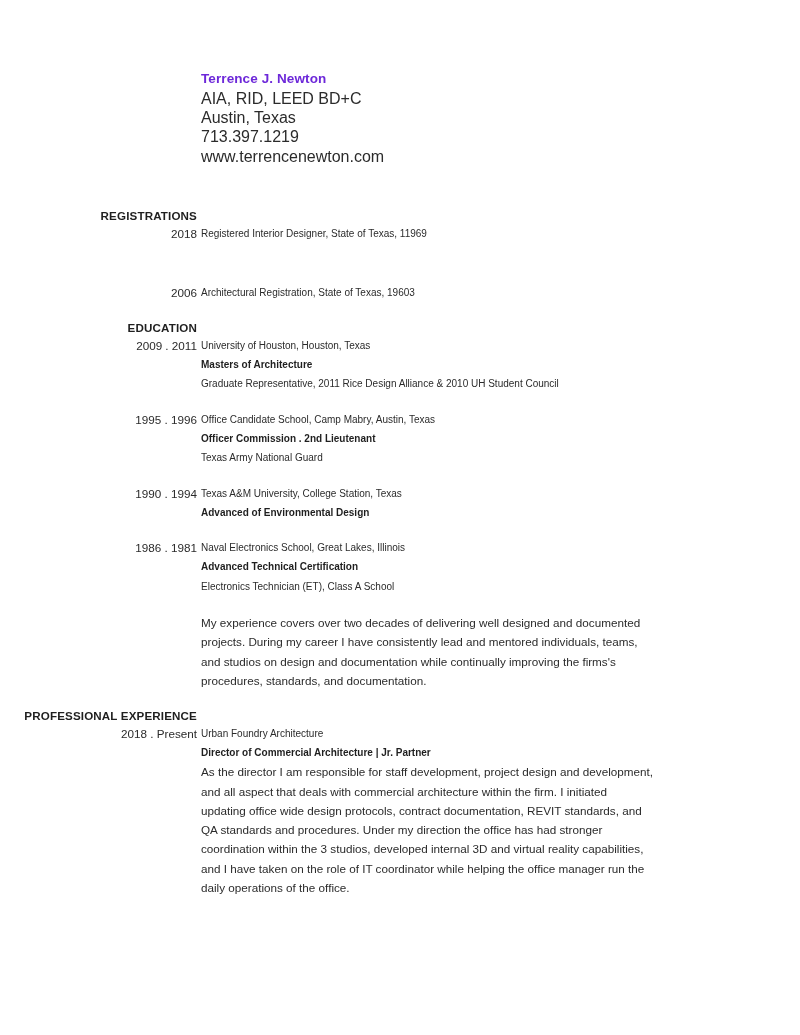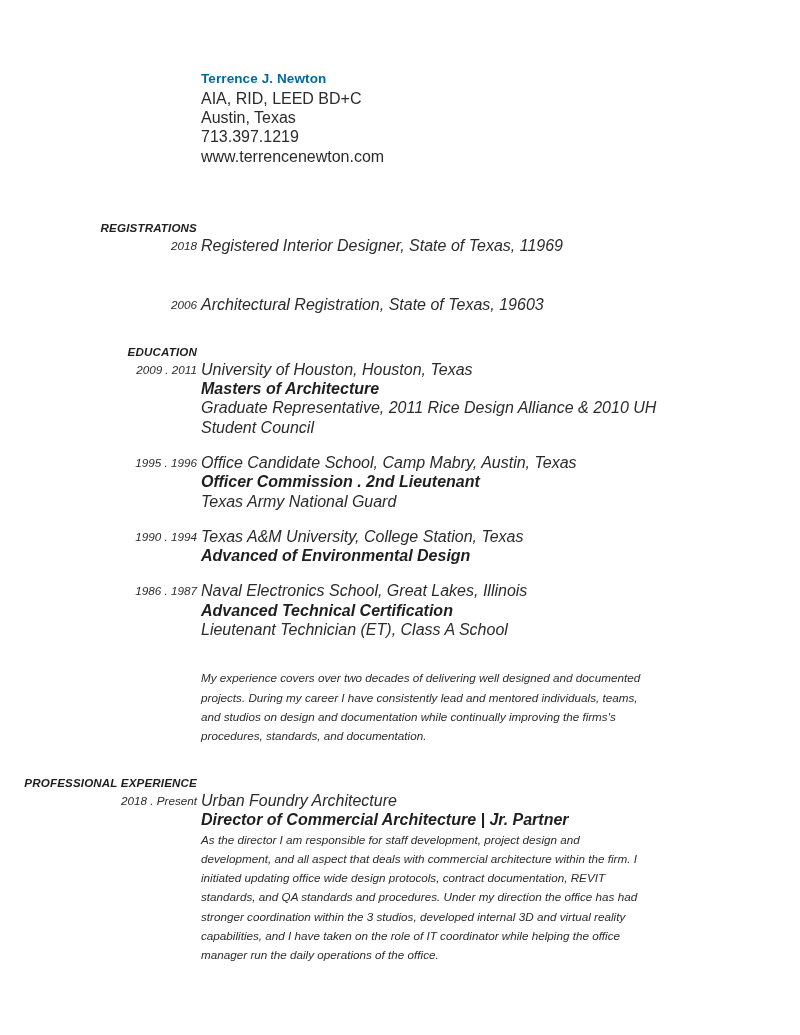--- a/index.html
+++ b/index.html
@@ -45,39 +45,38 @@
   
   .header {
     padding-top: 69px;
   }
   .header .content { padding-left: 4px; }
   .name {
     font-size: 13.5px;
     font-weight: bold;
     line-height: 19.5px;
     letter-spacing: 0.1px;
-    color: #0369a1;
+    color: #6d28d9;
   }
   .contact-line {
     font-size: 16px;
     line-height: 19.4px;
     color: #2b2b2b;
   }
 
   
   .section-heading {
     font-size: 11.6px;
     font-weight: bold;
     line-height: 15.5px;
     letter-spacing: 0.15px;
     color: #1f1f1f;
   }
   .section {
-    margin-top: 12px;
-    font-style: italic;
+    margin-top: 0;
   }
 
   
   .entry {
     display: flex;
     align-items: flex-start;
   }
   .entry .date {
     width: 197px;
     min-width: 197px;
@@ -86,21 +85,21 @@
     line-height: 19.3px;
     white-space: nowrap;
     box-sizing: border-box;
   }
   .entry .body {
     padding-left: 4px;
     width: 460px;
     box-sizing: border-box;
   }
   .line {
-    font-size: 16px;
+    font-size: 10px;
     line-height: 19.3px;
     color: #2b2b2b;
   }
   .line.bold {
     font-weight: bold;
     color: #1f1f1f;
   }
   .para {
     font-size: 11.7px;
     line-height: 19.3px;
@@ -195,25 +194,25 @@
     <div class="entry">
       <div class="date">1990 . 1994</div>
       <div class="body">
         <div class="line">Texas A&amp;M University, College Station, Texas</div>
         <div class="line bold">Advanced of Environmental Design</div>
       </div>
     </div>
     <div class="gap-sm"></div>
 
     <div class="entry">
-      <div class="date">1986 . 1987</div>
+      <div class="date">1986 . 1981</div>
       <div class="body">
         <div class="line">Naval Electronics School, Great Lakes, Illinois</div>
         <div class="line bold">Advanced Technical Certification</div>
-        <div class="line">Lieutenant Technician (ET), Class A School</div>
+        <div class="line">Electronics Technician (ET), Class A School</div>
       </div>
     </div>
   </div>
 
   <div style="height:17px"></div>
 
   <div class="section">
 
     <div class="entry">
       <div class="date"></div>

